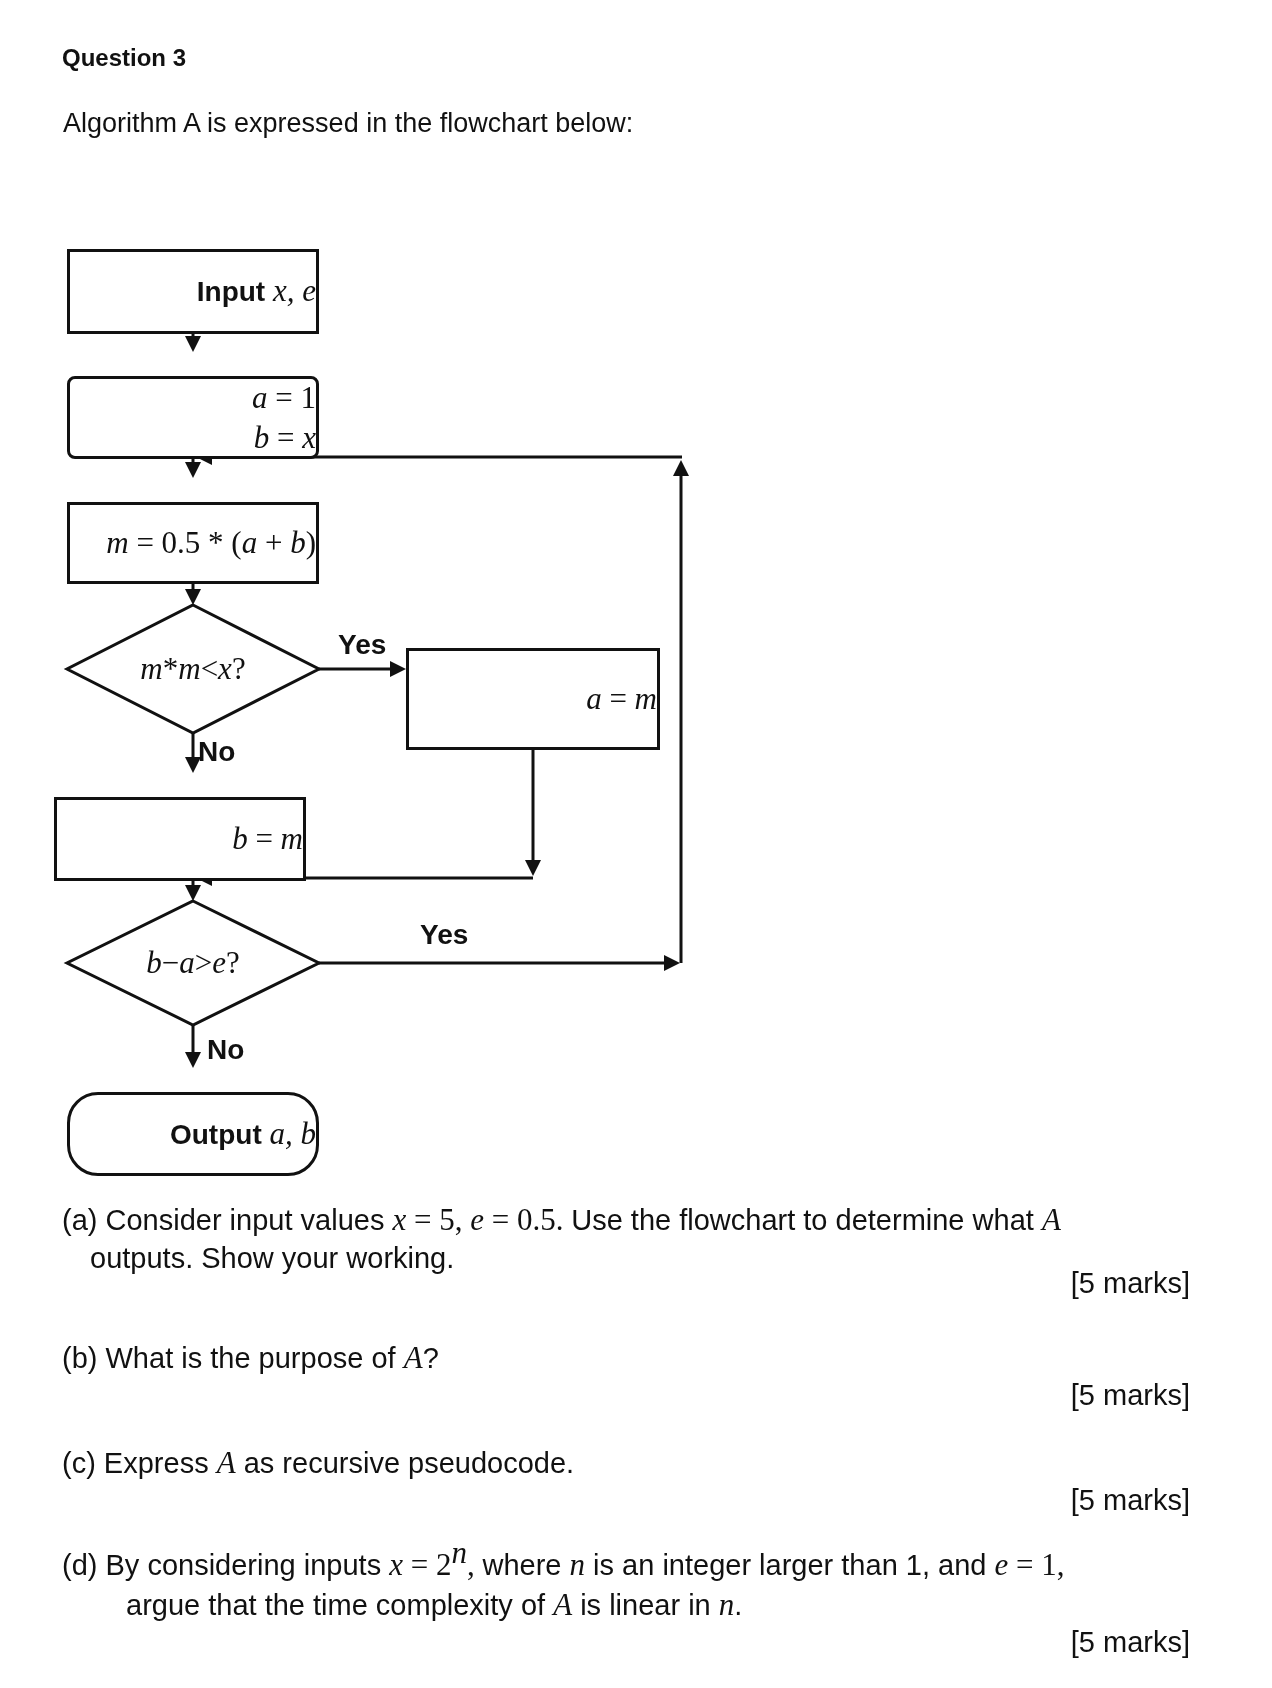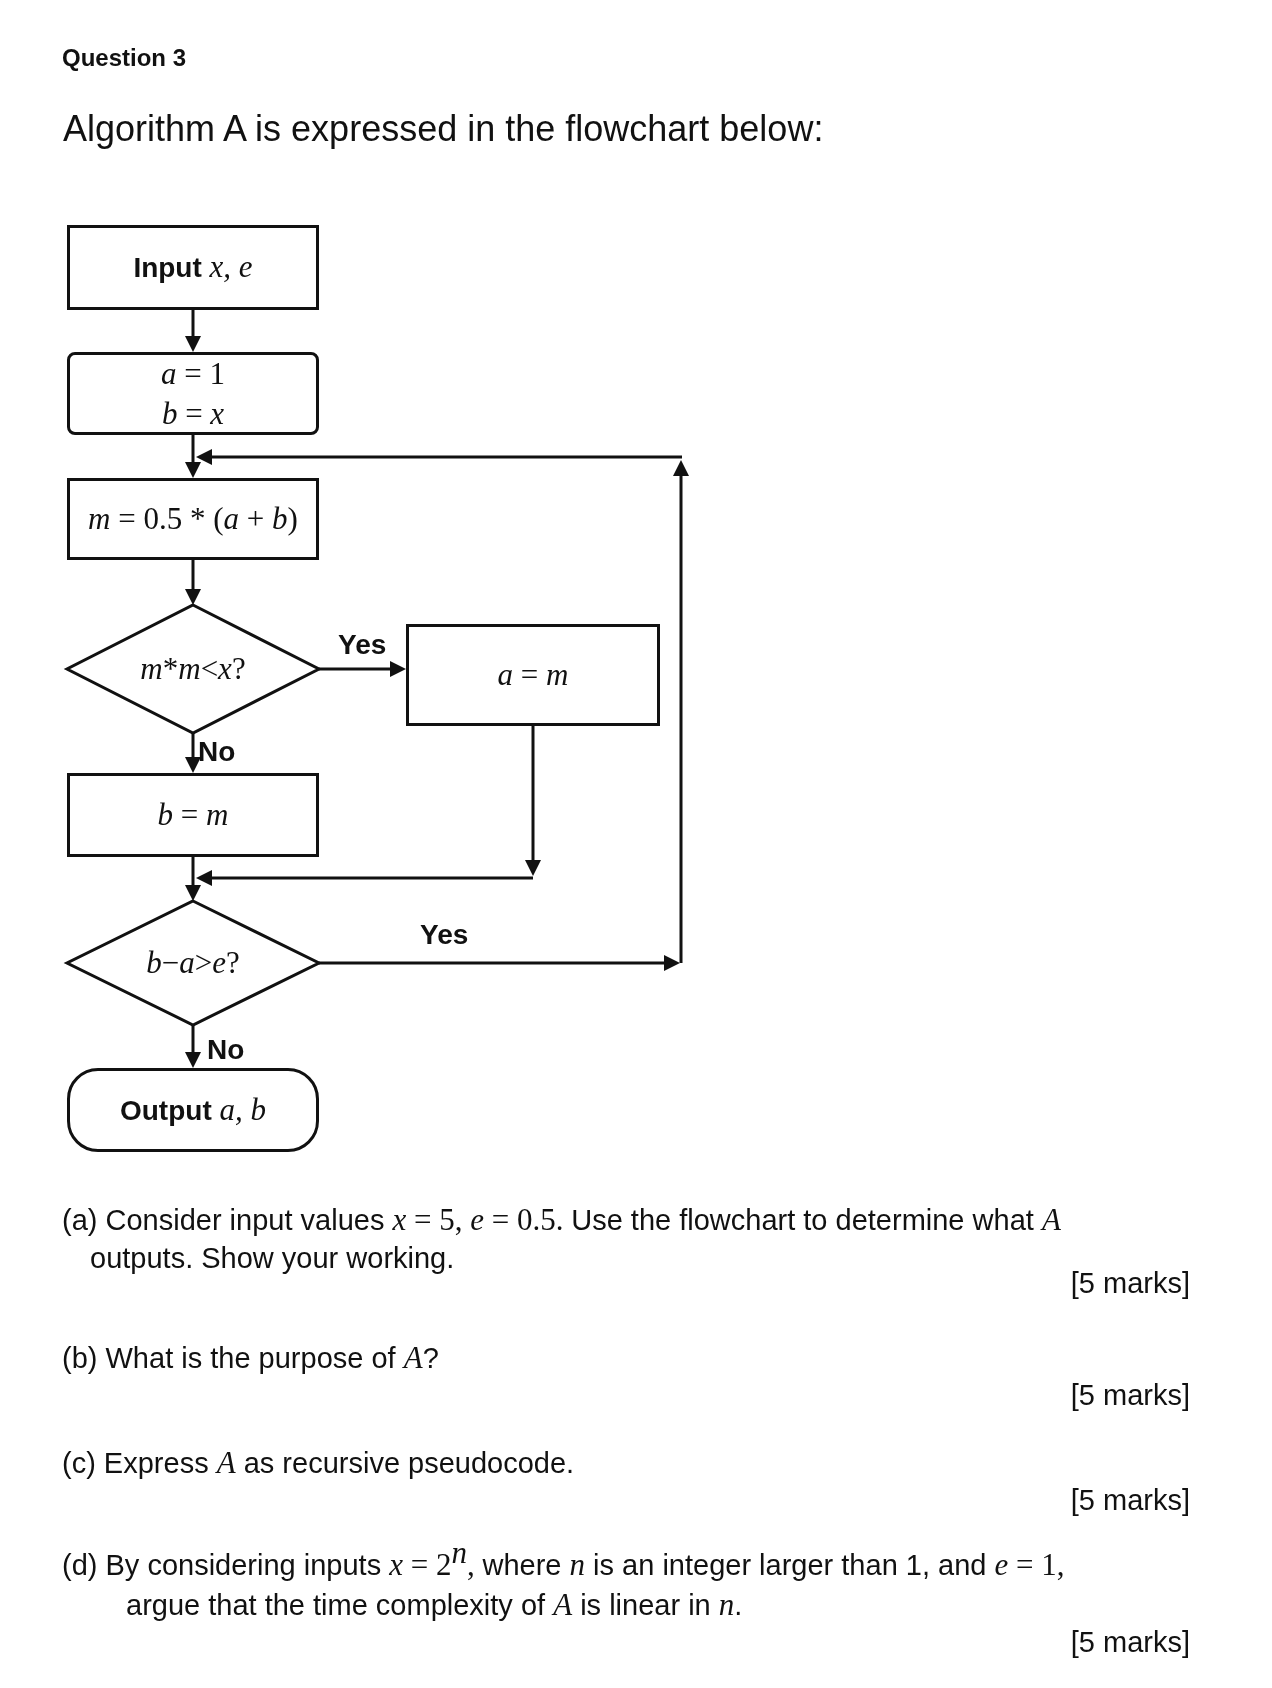--- a/index.html
+++ b/index.html
@@ -15,29 +15,30 @@
 
   
   .s-b { font-family:"Liberation Sans", sans-serif; font-weight:700; font-size:28px; }
   .s-m { font-family:"Liberation Serif", serif; font-style:italic; }
   .s-u { font-family:"Liberation Serif", serif; font-style:normal; }
   .s-t { font-family:"Liberation Sans", sans-serif; }
   .s-sup { font-size:19px; position:relative; top:-12px; }
 
   
   .h-title { position:absolute; left:62px; top:44px; font-size:24px; font-weight:700; }
-  .h-intro { position:absolute; left:63px; top:108px; font-size:36px; }
+  .h-intro { position:absolute; left:63px; top:108px; font-size:27px; }
 
   
   #connectors { position:absolute; left:0; top:0; width:1272px; height:1688px; }
   .fc-box {
     position:absolute; box-sizing:border-box;
     border:3px solid #111111; background:#ffffff;
-    display:flex; flex-direction:column; align-items:center; justify-content:center;
+    display:flex; flex-direction:column; align-items:flex-end; justify-content:center;
     text-align:center;
+    margin-top:24px;
   }
   .node-line { font-size:31px; line-height:40px; white-space:nowrap; }
   .node-line .s-m, .node-line .s-u { font-size:31px; }
   .d-text {
     position:absolute; display:flex; align-items:center; justify-content:center;
     white-space:nowrap;
   }
   .edge-label { position:absolute; font-size:28px; font-weight:700; line-height:30px; }
 
   
@@ -101,21 +102,21 @@
   </div>
 
   <div class="fc-box" style="left:67px; top:478px; width:252px; height:82px;">
     <div class="node-line"><span class="s-m">m</span><span class="s-u"> = 0.5 * (</span><span class="s-m">a</span><span class="s-u"> + </span><span class="s-m">b</span><span class="s-u">)</span></div>
   </div>
 
   <div class="fc-box" style="left:406px; top:624px; width:254px; height:102px;">
     <div class="node-line"><span class="s-m">a</span><span class="s-u"> = </span><span class="s-m">m</span></div>
   </div>
 
-  <div class="fc-box" style="left:67px; top:773px; width:252px; height:84px;">
+  <div class="fc-box" style="left:54px; top:773px; width:252px; height:84px;">
     <div class="node-line"><span class="s-m">b</span><span class="s-u"> = </span><span class="s-m">m</span></div>
   </div>
 
   <div class="fc-box" style="left:67px; top:1068px; width:252px; height:84px;border-radius:31px;">
     <div class="node-line"><span class="s-b">Output </span><span class="s-m">a, b</span></div>
   </div>
 
   <div class="d-text node-line" style="left:93px; top:639px; width:200px; height:60px;">
       <span class="s-m">m</span>
       <span class="s-u"> * </span>

